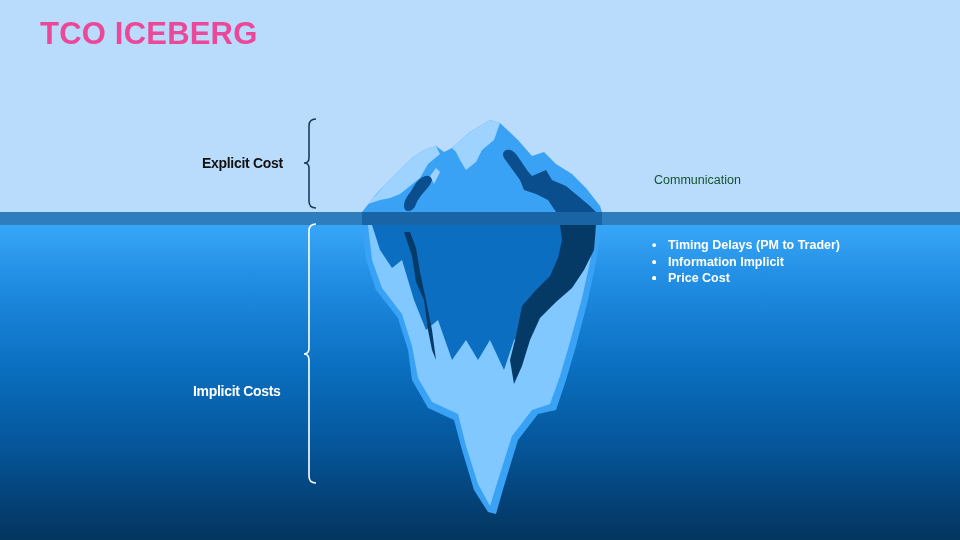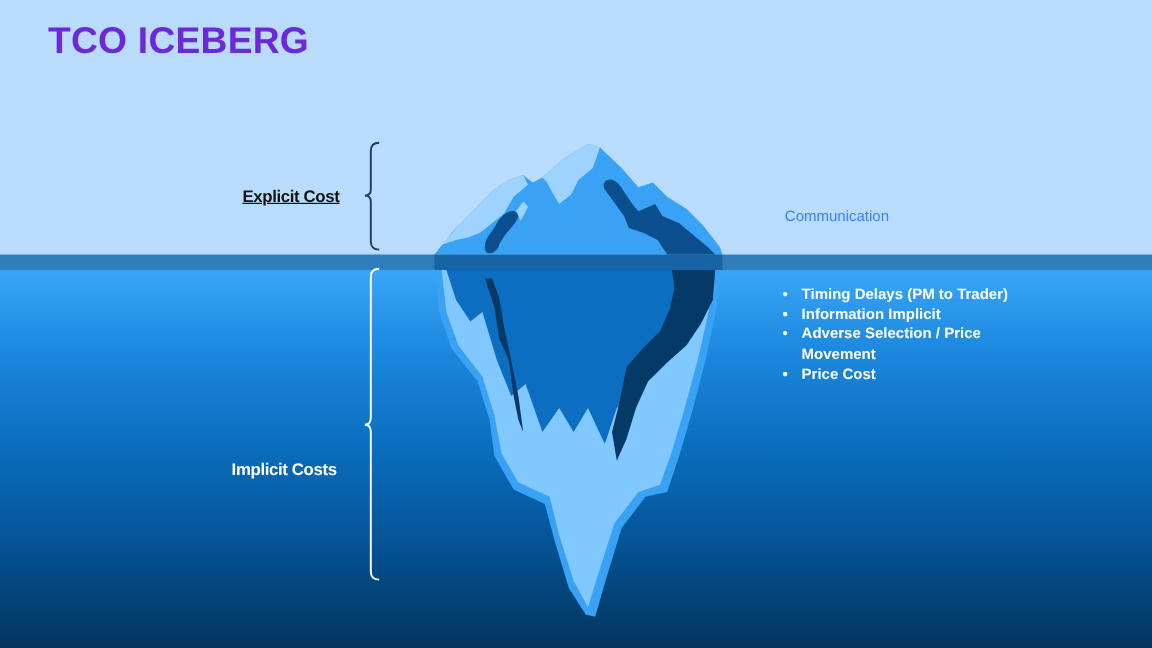--- a/index.html
+++ b/index.html
@@ -1,24 +1,24 @@
 <!DOCTYPE html>
 <html><head>
   <meta charset="utf-8">
   <style>
     html, body { margin: 0; padding: 0; }
     body { width: 960px; height: 540px; overflow: hidden; position: relative; font-family: "Liberation Sans", "DejaVu Sans", sans-serif; }
     .sky { position: absolute; left: 0; top: 0; width: 960px; height: 212px; background: #B9DCFD; }
     .waterline { position: absolute; left: 0; top: 212px; width: 960px; height: 13px; background: #2E7EBE; }
     .water { position: absolute; left: 0; top: 225px; width: 960px; height: 315px;
       background: linear-gradient(to bottom, #38A6F8 0%, #1E8AE0 20%, #0A6FC0 45%, #05569A 70%, #043F72 90%, #03365F 100%); }
-    .title { position: absolute; left: 40px; top: 16px; font-size: 31px; font-weight: bold; color: #6d28d9; letter-spacing: 0.2px; }
-    .label-explicit { position: absolute; left: 202px; top: 155px; font-size: 14px; font-weight: bold; color: #111; letter-spacing: -0.3px; text-decoration: underline; }
+    .title { position: absolute; left: 40px; top: 16px; font-size: 31px; font-weight: bold; color: #ec4899; letter-spacing: 0.2px; }
+    .label-explicit { position: absolute; left: 202px; top: 155px; font-size: 14px; font-weight: bold; color: #111; letter-spacing: -0.3px; }
     .label-implicit { position: absolute; left: 193px; top: 345px; font-size: 14px; font-weight: bold; color: #fff; letter-spacing: -0.3px; margin-top: 38px; }
-    .explicit-text { position: absolute; left: 654px; top: 173px; font-size: 12.5px; color: #3b82f6; }
+    .explicit-text { position: absolute; left: 654px; top: 173px; font-size: 12.5px; color: #14532d; }
     .implicit-list { position: absolute; left: 652px; top: 237px; margin: 0; padding: 0; list-style: none; color: #fff; font-size: 12.5px; font-weight: bold; line-height: 16.7px; width: 200px; }
     .implicit-list li { position: relative; padding-left: 16px; }
     .implicit-list li .bullet { position: absolute; left: 0; top: 0; }
     svg.abs { position: absolute; left: 0; top: 0; }
   </style>
 </head>
 <body>
 
 <div class="sky"></div>
 <div class="waterline"></div>
@@ -62,16 +62,16 @@
 
 <div class="label-explicit">Explicit Cost</div>
 <div class="label-implicit">Implicit Costs</div>
 
 <div class="explicit-text">Communication</div>
 
 <ul class="implicit-list">
   <li><span class="bullet">•</span><span>Timing Delays (PM to Trader)</span></li>
   <li><span class="bullet">•</span></li>
   <li><span class="bullet">•</span><span>Information Implicit</span></li>
-  <li><span class="bullet">•</span><span>Adverse Selection / Price Movement</span></li>
+  <li><span class="bullet">•</span></li>
   <li><span class="bullet">•</span></li>
   <li><span class="bullet">•</span><span>Price Cost</span></li>
 </ul>
 
 </body></html>

